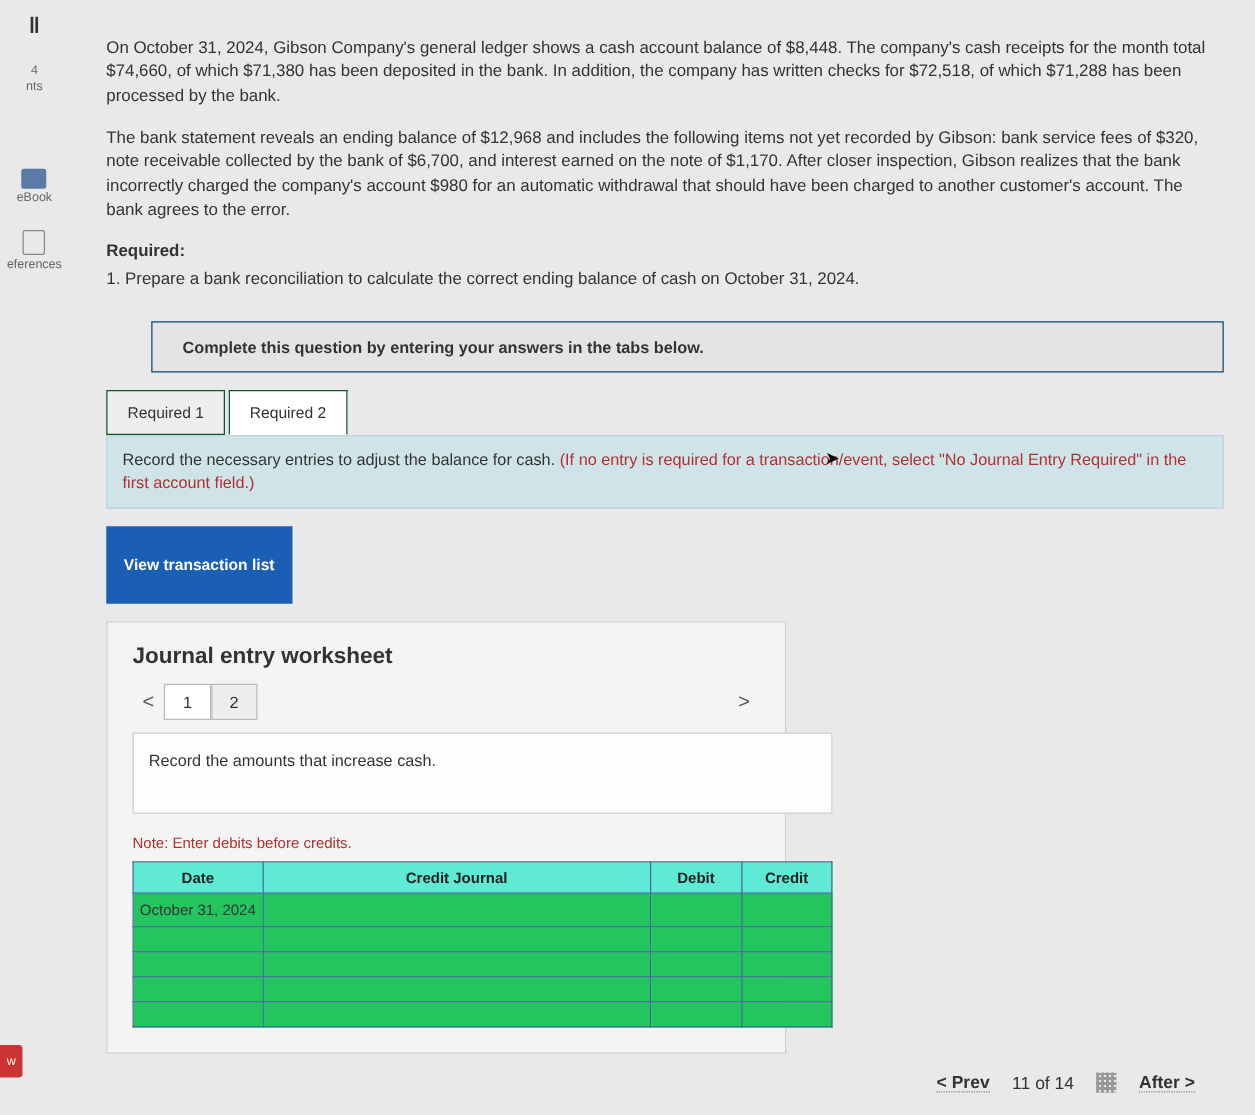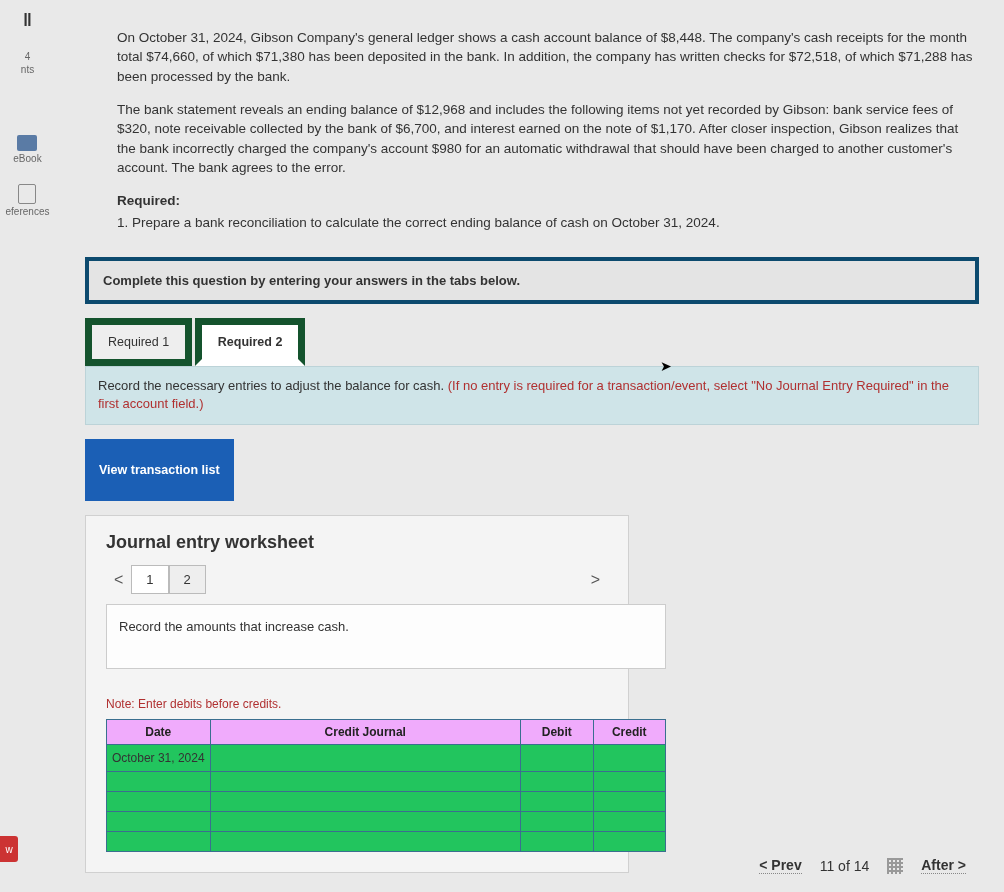--- a/index.html
+++ b/index.html
@@ -31,42 +31,43 @@
   .sidebar-item { display:flex; flex-direction:column; align-items:center; gap:2px; cursor:pointer;}
   .icon-box { width:20px; height:16px; background:#5a7ba5; border-radius:2px;}
   .icon-paper { width:18px; height:20px; border:1px solid #888; border-radius:2px; position:relative;}
   .content {
     position: absolute;
     left: 85px;
     top: 0;
     right: 25px;
     padding-top: 14px;
   }
-  .qtext { font-size: 13.5px; line-height:1.45; color:#333;margin-left:32px; }
+  .qtext { font-size: 13.5px; line-height:1.45; color:#333; }
   .qtext b { font-weight: bold; }
   .complete-bar {
     background:#e4e4e4;
-    border:4px solid #0c4a6e;
-    padding:12px 14px;
+    border:1px solid #0c4a6e;
+    padding:12px 24px;
     font-size:13px;
     font-weight:bold;
     margin-top: 24px;
+    margin-left: 36px;
   }
   .tabbar { margin-top: 14px; border-bottom:none; }
   .tab {
     display:inline-block;
     padding:10px 16px;
-    border:7px solid #14532d;
+    border:1px solid #14532d;
     font-size:12.5px;
     color:#333;
     background:#eee;
     cursor:pointer;
     margin-right:-1px;
   }
-  .tab.active { background:#fff; border-bottom-color:#fff;font-weight:bold; }
+  .tab.active { background:#fff; border-bottom-color:#fff; }
   .tabdesc {
     background:#cfe4e8;
     border:1px solid #bcd3d8;
     padding:10px 12px;
     font-size:13px;
     line-height:1.45;
   }
   .tabdesc .red { color:#b03030;}
   .btn-blue {
     display:inline-block;
@@ -93,46 +94,46 @@
   .ws-tab.active { background:#fff; }
   .chev-right { margin-left:auto; }
   .ws-note {
     margin-top:10px;
     border:1px solid #ccc;
     background:#fdfdfd;
     padding:14px 8px 34px 12px;
     font-size:13px;
     width: 560px;
   }
-  .ws-hint { color:#b03030; font-size:12px; margin-top:28px;}
+  .ws-hint { color:#b03030; font-size:12px; margin-top:16px;}
   table.je {
     margin-top:8px;
     border-collapse:collapse;
     width:560px;
     font-size:12px;
   }
   table.je th {
-    background:#f0abfc;
+    background:#5eead4;
     color:#222;
     border:1px solid #3a6f8f;
     padding:5px 6px;
     font-weight:bold;
     text-align:center;
     margin-left:42px;
   }
   table.je td {
     border:1px solid #3a6f8f;
     padding:6px 4px;
     height:20px;
     background:#22c55e;
     text-align:center;
   }
   .footer-nav {
     position:absolute;
-    right:38px;
+    right:48px;
     bottom:18px;
     display:flex;
     align-items:center;
     gap:18px;
     font-size:14px;
     color:#333;
   }
   .footer-nav .lnk { cursor:pointer; font-weight:bold; border-bottom:1px dotted #888;}
   .footer-nav .grid { width:16px; height:16px; display:inline-block; background:
     repeating-linear-gradient(#999 0 2px, transparent 2px 4px),

